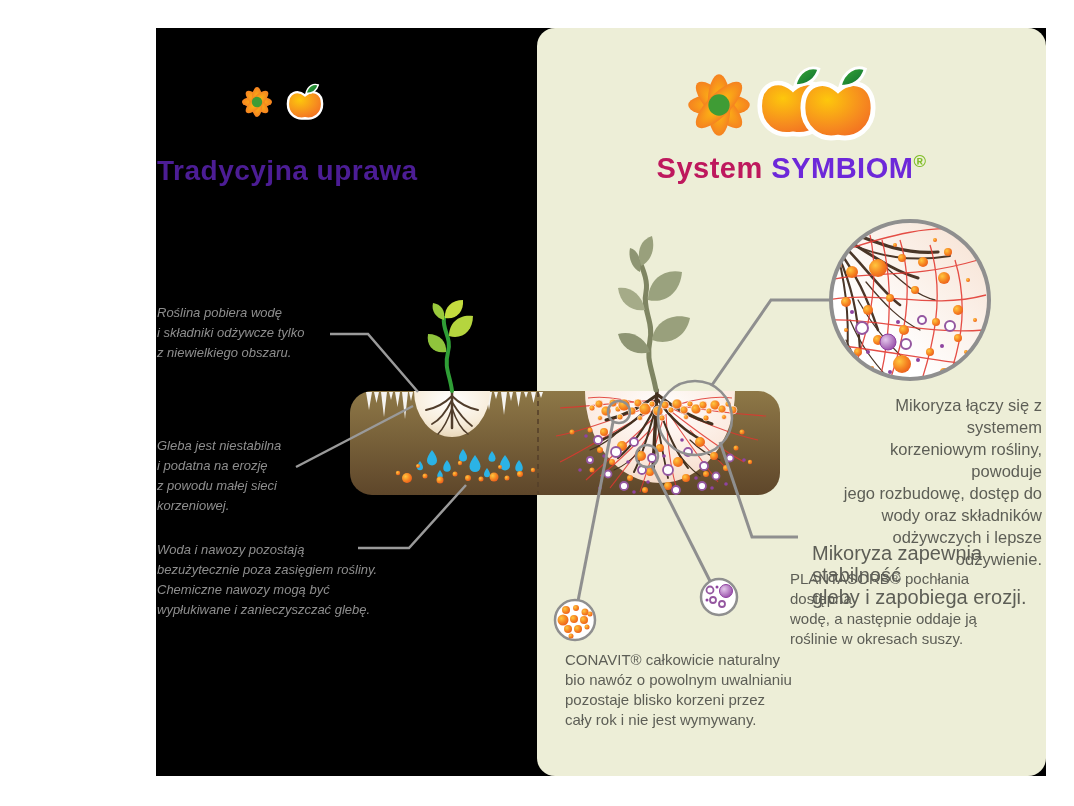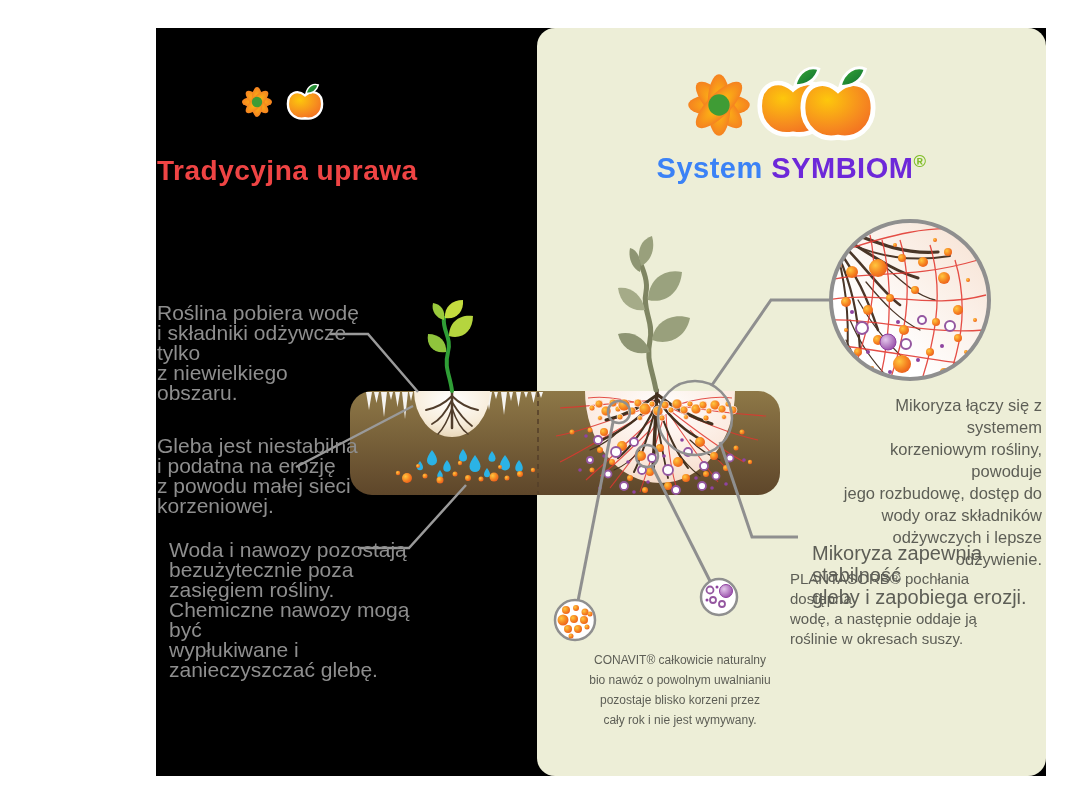--- a/index.html
+++ b/index.html
@@ -12,39 +12,39 @@
     position:absolute;left:156px;top:28px;width:890px;height:748px;
     background:#000000;
   }
   .cream-panel{
     position:absolute;left:537px;top:28px;width:509px;height:748px;
     background:#edeed7;border-radius:18px;
   }
   .illustration{position:absolute;left:0;top:0;width:1074px;height:806px;}
   .left-title{
     position:absolute;left:157px;top:155px;width:380px;
-    font-size:28px;font-weight:bold;color:#ef4444;letter-spacing:0.5px;
+    font-size:28px;font-weight:bold;color:#4c1d95;letter-spacing:0.5px;
   }
   .right-title{
     position:absolute;left:537px;top:152px;width:509px;text-align:center;
     font-size:29px;font-weight:bold;letter-spacing:0.5px;
   }
-  .right-title .prefix{color:#3b82f6;}
+  .right-title .prefix{color:#be185d;}
   .right-title .brand{color:#6d28d9;}
   .right-title .reg{color:#7fbe26;font-size:17px;vertical-align:super;}
   .note{position:absolute;white-space:pre-line;}
-  .note-left{color:#8e8e8e;font-size:21px;line-height:20px;}
+  .note-left{color:#8e8e8e;font-size:13px;line-height:20px;font-style:italic;}
   .note-right{color:#5d5e56;}
   .n1{left:157px;top:303px;width:210px;}
   .n2{left:157px;top:436px;width:210px;}
-  .n3{left:157px;top:540px;width:250px;margin-left:12px;}
+  .n3{left:157px;top:540px;width:250px;}
   .r1{left:822px;top:394px;width:220px;font-size:16.5px;line-height:22px;text-align:right;}
   .r2{left:812px;top:542px;width:220px;font-size:20px;line-height:22px;}
   .r3{left:750px;top:569px;width:240px;font-size:15px;line-height:20px;margin-left:40px;}
-  .r4{left:565px;top:650px;width:230px;font-size:12px;line-height:20px;text-align:center;}
+  .r4{left:565px;top:650px;width:230px;font-size:15px;line-height:20px;}
 </style>
 </head>
 <body>
 
 <div class="black-panel"></div>
 <div class="cream-panel"></div>
 
 <svg class="illustration" viewBox="0 0 1074 806" xmlns="http://www.w3.org/2000/svg" aria-hidden="true">
   <defs>
     <linearGradient id="soilG" x1="0" y1="0" x2="0" y2="1">

